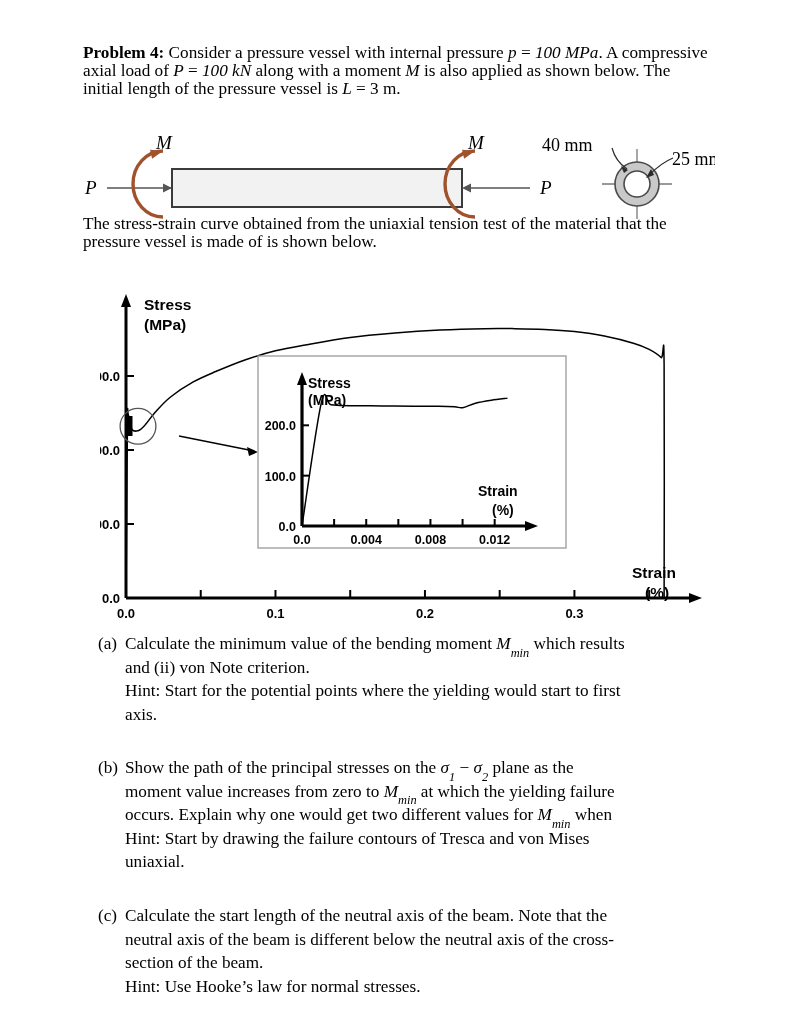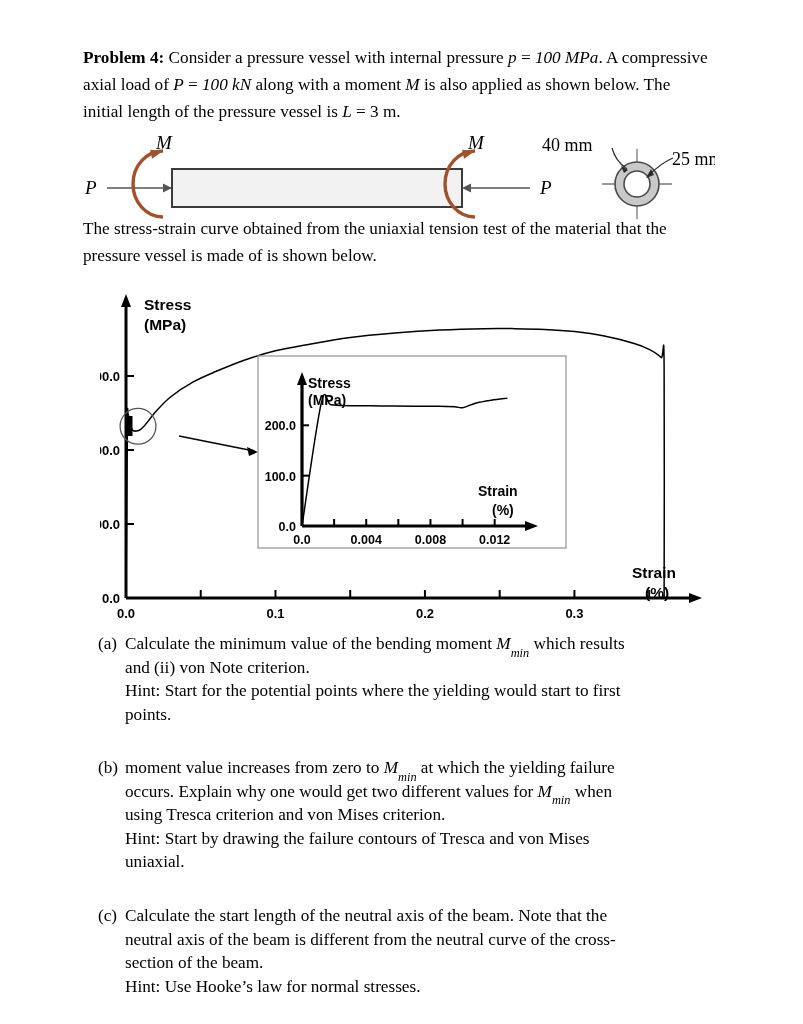--- a/index.html
+++ b/index.html
@@ -8,21 +8,21 @@
     font-family:"Liberation Serif", serif;
     color:#000;
     position:relative;
     overflow:hidden;
   }
   .page{position:absolute;left:0;top:0;width:803px;height:1024px;}
 
   .para{
     position:absolute;
     font-size:17.2px;
-    line-height:27px;
+    line-height:18px;
     text-align:left;
   }
   .b{font-weight:bold;}
   .mathit{font-style:italic;font-family:"Liberation Serif",serif;}
   sub{font-size:0.72em;line-height:0;position:relative;bottom:-0.28em;font-style:italic;}
 
   
   #intro-para{left:83px;top:44px;width:630px;}
   #curve-para{left:83px;top:215px;width:630px;}
 
@@ -202,38 +202,38 @@
       </g>
     </svg>
   </div>
 
   <div class="qitem" id="q-a">
     <span class="qlabel">(a)</span>
     <span class="qbody">
       <span class="qline">Calculate the minimum value of the bending moment <span class="mathit">M<sub>min</sub></span> which results</span>
       <span class="qline">and (ii) von Note criterion.</span>
       <span class="qline">Hint: Start for the potential points where the yielding would start to first</span>
-      <span class="qline">points.</span>
+      <span class="qline">axis.</span>
     </span>
   </div>
 
   <div class="qitem" id="q-b">
     <span class="qlabel">(b)</span>
     <span class="qbody">
+      <span class="qline">Show the path of the principal stresses on the <span class="mathit">σ<sub>1</sub></span> − <span class="mathit">σ<sub>2</sub></span> plane as the</span>
       <span class="qline">moment value increases from zero to <span class="mathit">M<sub>min</sub></span> at which the yielding failure</span>
       <span class="qline">occurs. Explain why one would get two different values for <span class="mathit">M<sub>min</sub></span> when</span>
-      <span class="qline">using Tresca criterion and von Mises criterion.</span>
       <span class="qline">Hint: Start by drawing the failure contours of Tresca and von Mises</span>
       <span class="qline">uniaxial.</span>
     </span>
   </div>
 
   <div class="qitem" id="q-c">
     <span class="qlabel">(c)</span>
     <span class="qbody">
       <span class="qline">Calculate the start length of the neutral axis of the beam. Note that the</span>
-      <span class="qline">neutral axis of the beam is different from the neutral curve of the cross-</span>
+      <span class="qline">neutral axis of the beam is different below the neutral axis of the cross-</span>
       <span class="qline">section of the beam.</span>
       <span class="qline">Hint: Use Hooke’s law for normal stresses.</span>
     </span>
   </div>
 
 </div>
 
 </body></html>

